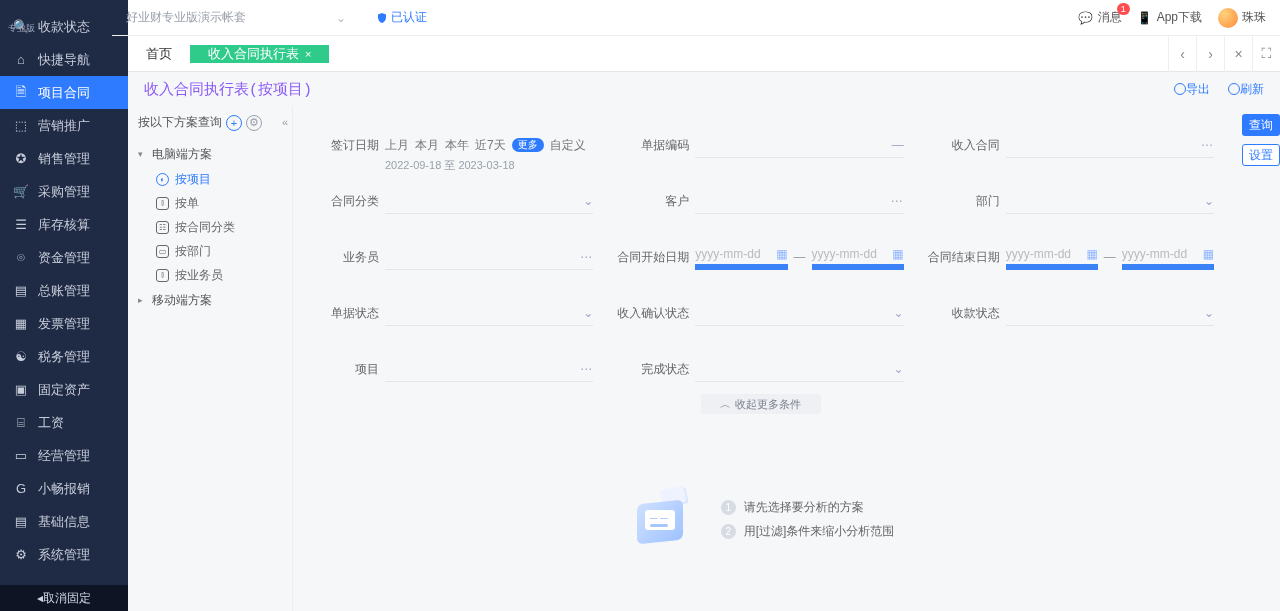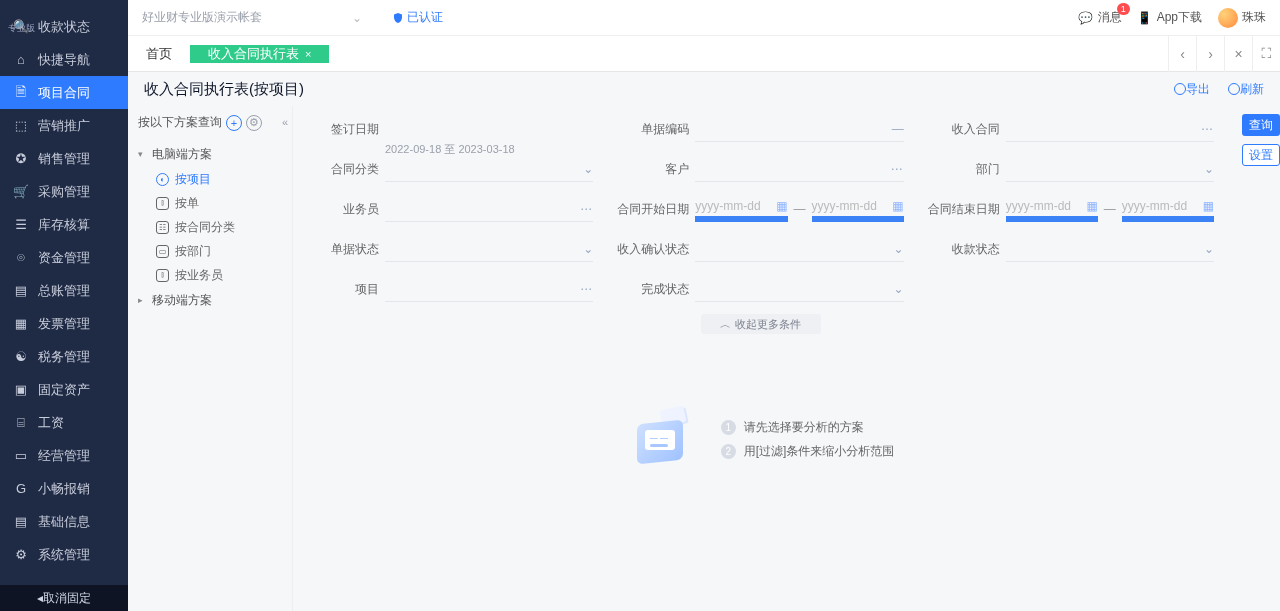--- a/index.html
+++ b/index.html
@@ -13,42 +13,42 @@
 .brand-text { font-size:12px; color:#eee; font-weight:600; }
 .brand-sub { position:absolute; left:8px; top:22px; font-size:9px; color:#9aa3bd; }
 .nav { margin-top:10px; }
 .nav-item { height:33px; display:flex; align-items:center; padding:0 14px; cursor:pointer; }
 .nav-item.active { background:#2f7bff; color:#fff; }
 .nav-icon { width:14px; height:14px; margin-right:10px; display:inline-flex; align-items:center; justify-content:center; font-size:13px; }
 .nav-item span.lbl { font-size:13px; }
 .unpin { position:absolute; left:0; bottom:0; width:128px; height:26px; background:#0e1424; color:#cfd5e6; display:flex; align-items:center; justify-content:center; font-size:12px; cursor:pointer; }
 
 
-.topbar { position:absolute; left:128px; top:0; right:0; height:36px; border-bottom:1px solid #eee; display:flex; align-items:center; padding:0 14px; color:#7a7a7a; }
+.topbar { position:absolute; left:112px; top:0; right:0; height:36px; border-bottom:1px solid #eee; display:flex; align-items:center; padding:0 14px; color:#7a7a7a; }
 .ws-name { color:#9aa0ab; font-size:12px; }
 .ws-caret { margin-left:90px; color:#bbb; }
 .verified { margin-left:30px; color:#2f7bff; display:flex; align-items:center; font-size:12px; }
 .shield-ico { width:12px; height:12px; margin-right:3px; }
 .top-right { margin-left:auto; display:flex; align-items:center; gap:16px; }
 .top-link { display:flex; align-items:center; gap:4px; color:#555; cursor:pointer; position:relative; }
 .badge { position:absolute; top:-6px; right:-8px; background:#ff4d4f; color:#fff; font-size:9px; border-radius:8px; padding:0 4px; line-height:12px; }
 .avatar { width:20px; height:20px; border-radius:50%; background:radial-gradient(circle at 30% 30%,#ffd27a,#ff8a3d); }
 
 
 .tabstrip { position:absolute; left:128px; top:36px; right:0; height:36px; border-bottom:1px solid #e6e6e6; display:flex; align-items:center; background:#fff; }
 .tab { display:flex; align-items:center; padding:0 18px; font-size:13px; color:#555; cursor:pointer; }
 .tab.home { color:#333; }
 .tab.active { background:#2ecb8b; color:#fff; }
 .tab-close { margin-left:6px; font-size:11px; }
 .tab-tools { margin-left:auto; display:flex; align-items:center; }
 .tab-tool { width:28px; height:36px; display:flex; align-items:center; justify-content:center; border-left:1px solid #eee; color:#888; cursor:pointer; font-size:14px; }
 
 
 .page-head { position:absolute; left:128px; top:72px; right:0; height:34px; display:flex; align-items:center; padding:0 16px; background:#f6f7f9; }
-.page-title { font-size:15px; color:#0f172a; }
+.page-title { font-size:15px; color:#8b5cf6;font-family:Liberation Mono, monospace; }
 .head-actions { margin-left:auto; display:flex; align-items:center; gap:18px; }
 .link-action { color:#2f7bff; display:flex; align-items:center; cursor:pointer; }
 .circ-ico { width:12px; height:12px; border:1.2px solid currentColor; border-radius:50%; position:relative; display:inline-block; }
 
 
 .body { position:absolute; left:128px; top:106px; right:0; bottom:0; display:flex; background:#f6f7f9; }
 
 
 .scheme { width:165px; background:#f6f7f9; border-right:1px solid #eee; padding:8px 6px 8px 10px; position:relative; }
 .scheme-head { display:flex; align-items:center; font-size:12px; color:#555; margin-bottom:10px; }
@@ -59,21 +59,21 @@
 .tree-caret { width:10px; display:inline-block; color:#888; font-size:9px; margin-right:4px; }
 .tree-children { margin-left:18px; }
 .tree-leaf { display:flex; align-items:center; height:24px; font-size:12px; color:#666; cursor:pointer; gap:6px; }
 .tree-leaf.active { color:#2f7bff; }
 .leaf-ico { width:13px; height:13px; border:1px solid currentColor; border-radius:3px; display:inline-flex; align-items:center; justify-content:center; font-size:8px; }
 .leaf-ico.round { border-radius:50%; }
 
 
 .filters { flex:1; position:relative; padding:10px 18px 0 14px; }
 .filter-grid { display:grid; grid-template-columns: 1fr 1fr 1fr; column-gap:24px; row-gap:14px; }
-.f-row { display:flex; align-items:center; }
+.f-row { display:flex; align-items:center;margin-top:16px; }
 .f-label { width:72px; text-align:right; color:#666; font-size:12px; margin-right:6px; flex-shrink:0; }
 .f-control { flex:1; height:26px; border-bottom:1px solid #e3e6ec; display:flex; align-items:center; position:relative; color:#333; }
 .f-control .suffix { margin-left:auto; color:#9aa8c2; cursor:pointer; font-size:12px; }
 .f-control .dots { letter-spacing:1px; }
 .f-select-caret { color:#8fb5ff; }
 .date-presets { display:flex; align-items:center; gap:6px; }
 .preset { color:#777; cursor:pointer; }
 .preset-more { background:#2f7bff; color:#fff; border-radius:8px; padding:0 6px; font-size:10px; line-height:14px; }
 .date-sub { position:absolute; left:78px; top:26px; font-size:11px; color:#9aa0ab; }
 .range-wrap { flex:1; display:flex; align-items:center; gap:6px; }
@@ -278,20 +278,28 @@
           <span>移动端方案</span>
         </div>
       </div>
   </div>
 
   <div class="filters">
     <div class="filter-grid">
 
       <div class="f-row" style="position:relative">
         <div class="f-label">签订日期</div>
+        <div class="date-presets" id="presets">
+            <span class="preset">上月</span>
+            <span class="preset">本月</span>
+            <span class="preset">本年</span>
+            <span class="preset">近7天</span>
+            <span class="preset-more">更多</span>
+            <span class="preset">自定义</span>
+          </div>
         <div class="date-sub">2022-09-18 至 2023-03-18</div>
       </div>
       <div class="f-row">
         <div class="f-label">单据编码</div>
         <div class="f-control">
           <span class="suffix">—</span>
         </div>
       </div>
       <div class="f-row">
         <div class="f-label">收入合同</div>

